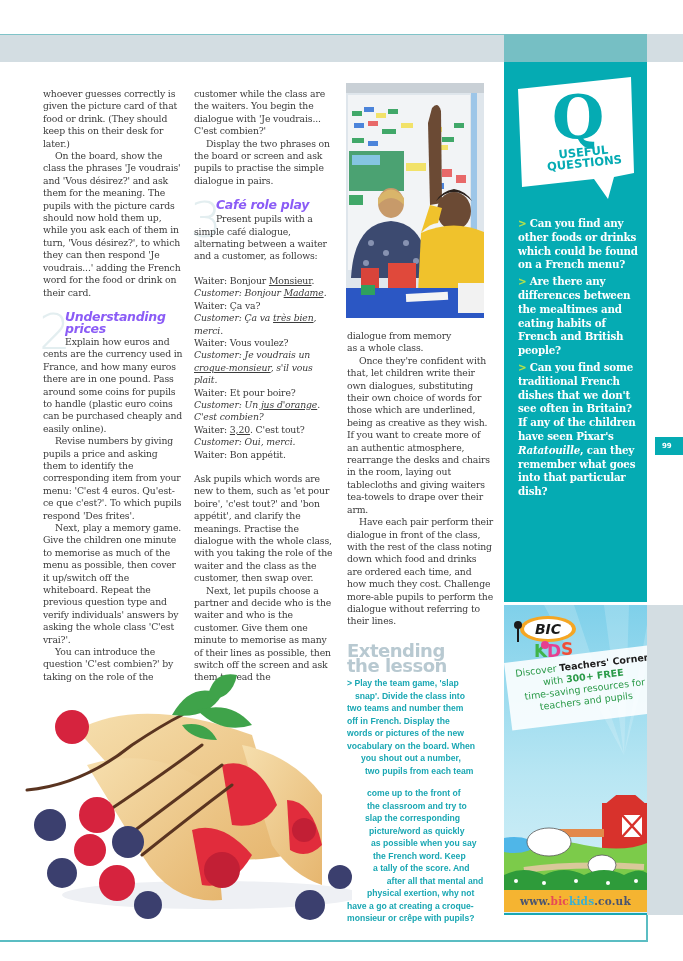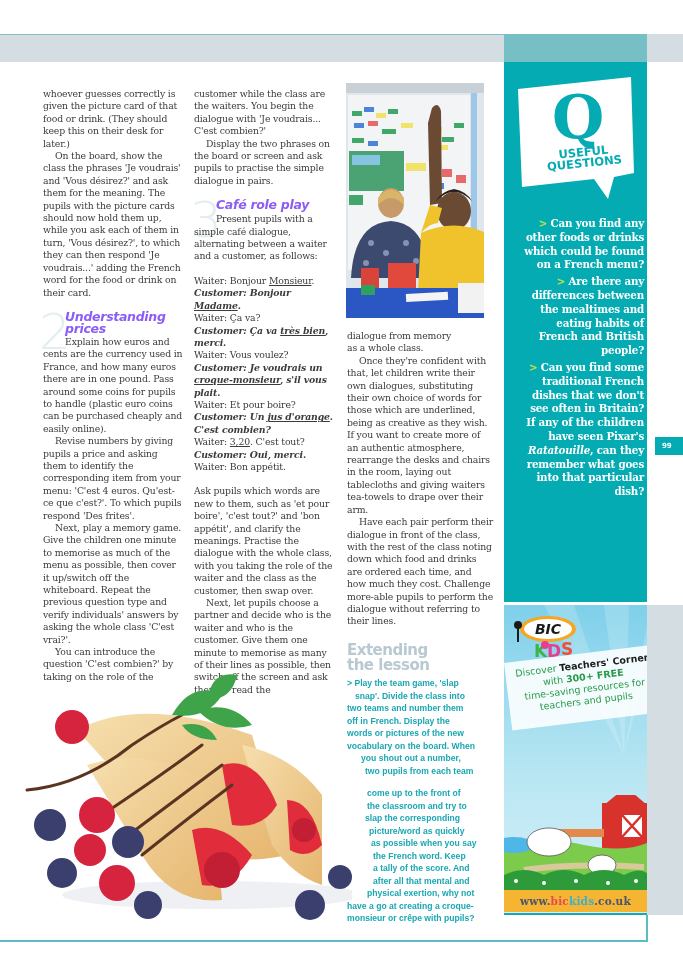--- a/index.html
+++ b/index.html
@@ -18,34 +18,34 @@
   .col3 { left: 347px; top: 330px; width: 146px; }
 
   .sec-head { position: relative; margin-top: 12px; min-height: 24px; }
   .big-num { position: absolute; left: -4px; top: -4px; font-family: "DejaVu Sans", sans-serif; font-size: 50px; line-height: 50px; color: #e3eef0; font-weight: 300; }
   .sec-title { position: relative; padding-left: 22px; font-family: "DejaVu Sans", sans-serif; font-weight: bold; font-style: italic; color: #8b5cf6; font-size: 12.5px; line-height: 12px; letter-spacing: -0.3px; }
   .sec-body { position: relative; padding-left: 22px; }
   .sec-body2 { position: relative; }
 
   .dialogue { margin-top: 12px; }
   .dialogue .line { display: block; }
-  .dialogue .cust { font-style: italic; font-weight: bold; }
+  .dialogue .cust { font-style: italic; }
   .dialogue u { text-decoration: underline; }
 
   .photo-kid { position: absolute; left: 346px; top: 83px; width: 138px; height: 235px; overflow: hidden; background: #e8edf0; }
 
-  .extend-title { position: absolute; left: 347px; top: 643px; width: 150px; font-family: "DejaVu Sans", sans-serif; font-weight: bold; font-size: 15px; line-height: 15px; color: #b8c9d1; letter-spacing: -0.5px; }
+  .extend-title { position: absolute; left: 347px; top: 643px; width: 150px; font-family: "DejaVu Sans", sans-serif; font-weight: bold; font-size: 18px; line-height: 15px; color: #b8c9d1; letter-spacing: -0.5px; }
   .extend-body { position: absolute; left: 347px; top: 677px; width: 150px; font-family: "Liberation Sans", sans-serif; font-weight: bold; font-size: 8.6px; line-height: 12.5px; color: #1aa7b3; }
   .extend-body .l { display: block; white-space: nowrap; }
 
   .q-panel { position: absolute; left: 504px; top: 62px; width: 143px; height: 540px; background: #05abb3; }
   .q-bubble { position: absolute; left: 12px; top: 15px; width: 116px; height: 108px; }
   .q-letter { position: absolute; left: 36px; top: 10px; font-family: "DejaVu Serif", serif; font-weight: bold; font-size: 60px; line-height: 60px; color: #05abb3; }
   .q-useful { position: absolute; left: 18px; top: 70px; width: 100px; text-align: center; font-family: "DejaVu Sans", sans-serif; font-weight: bold; color: #05abb3; font-size: 11.5px; line-height: 11px; transform: rotate(-6deg); }
-  .q-list { position: absolute; left: 14px; top: 155px; width: 126px; font-family: "DejaVu Serif", serif; font-weight: bold; color: #ffffff; font-size: 10.3px; line-height: 13.8px; letter-spacing: -0.2px; text-align: right; }
+  .q-list { position: absolute; left: 14px; top: 155px; width: 126px; font-family: "DejaVu Serif", serif; font-weight: bold; color: #ffffff; font-size: 10.3px; line-height: 13.8px; letter-spacing: -0.2px; }
   .q-item { margin-bottom: 3px; }
   .q-arrow { color: #b6e24a; font-family: "DejaVu Sans", sans-serif; }
   .q-list i { font-style: italic; }
 
   .page-num { position: absolute; left: 655px; top: 437px; width: 28px; height: 18px; background: #05abb3; color: #ffffff; font-family: "DejaVu Sans", sans-serif; font-weight: bold; font-size: 7px; line-height: 18px; padding-left: 7px; }
 
   .ad { position: absolute; left: 504px; top: 605px; width: 143px; height: 310px; overflow: hidden; background: linear-gradient(#7fd0ea, #b8e6f3 55%, #d8f1f8); }
   .ad-right-grey { position: absolute; left: 647px; top: 605px; width: 36px; height: 310px; background: #d3dde2; }
   .ad-logo { position: absolute; left: 8px; top: 10px; width: 65px; height: 44px; }
   .ad-tagline { position: absolute; left: 0; top: 58px; width: 150px; height: 68px; background: rgba(255,255,255,0.88); transform: rotate(-7deg); transform-origin: left top; padding: 6px 4px 0 8px; font-family: "DejaVu Sans", sans-serif; font-size: 9.5px; line-height: 12px; color: #2a9a48; text-align: center; }
@@ -185,21 +185,21 @@
     <span class="l" style="padding-left: 0px;">vocabulary on the board. When</span>
     <span class="l" style="padding-left: 14px;">you shout out a number,</span>
     <span class="l" style="padding-left: 18px;">two pupils from each team</span>
     <span class="l" style="padding-left: 20px; margin-top: 10px;">come up to the front of</span>
     <span class="l" style="padding-left: 20px;">the classroom and try to</span>
     <span class="l" style="padding-left: 18px;">slap the corresponding</span>
     <span class="l" style="padding-left: 22px;">picture/word as quickly</span>
     <span class="l" style="padding-left: 24px;">as possible when you say</span>
     <span class="l" style="padding-left: 26px;">the French word. Keep</span>
     <span class="l" style="padding-left: 26px;">a tally of the score. And</span>
-    <span class="l" style="padding-left: 26px;">after all that mental and</span>
+    <span class="l" style="padding-left: 26px; text-align: center;">after all that mental and</span>
     <span class="l" style="padding-left: 20px;">physical exertion, why not</span>
     <span class="l" style="padding-left: 0px;">have a go at creating a croque-</span>
     <span class="l" style="padding-left: 0px;">monsieur or crêpe with pupils?</span>
   </div>
 
 <div class="q-panel">
   <div class="q-bubble">
     <svg width="120" height="125" viewBox="0 0 120 125" style="position:absolute;left:0;top:0;">
       <path d="M2 12 L115 0 L118 96 L98 100 L92 122 L78 102 L6 110 Z" fill="#ffffff"></path>
     </svg>

